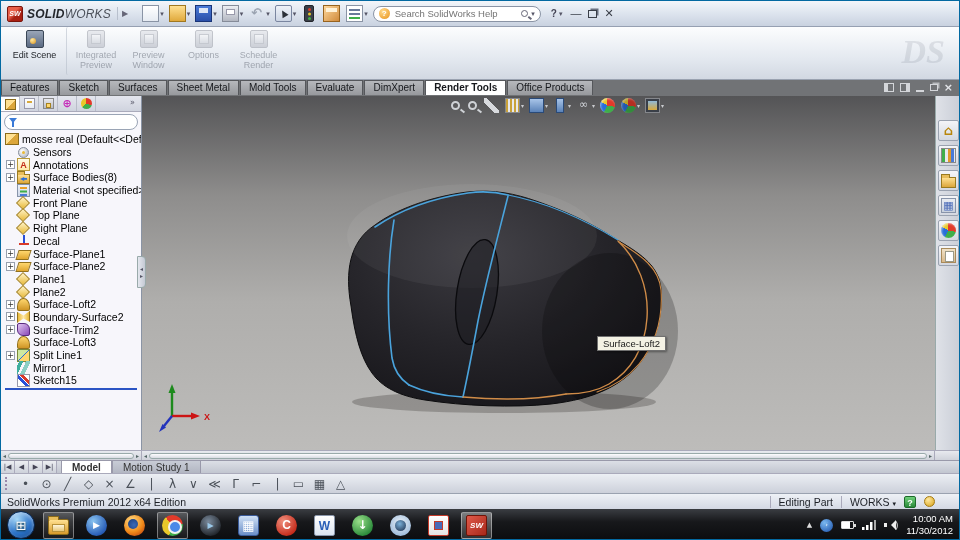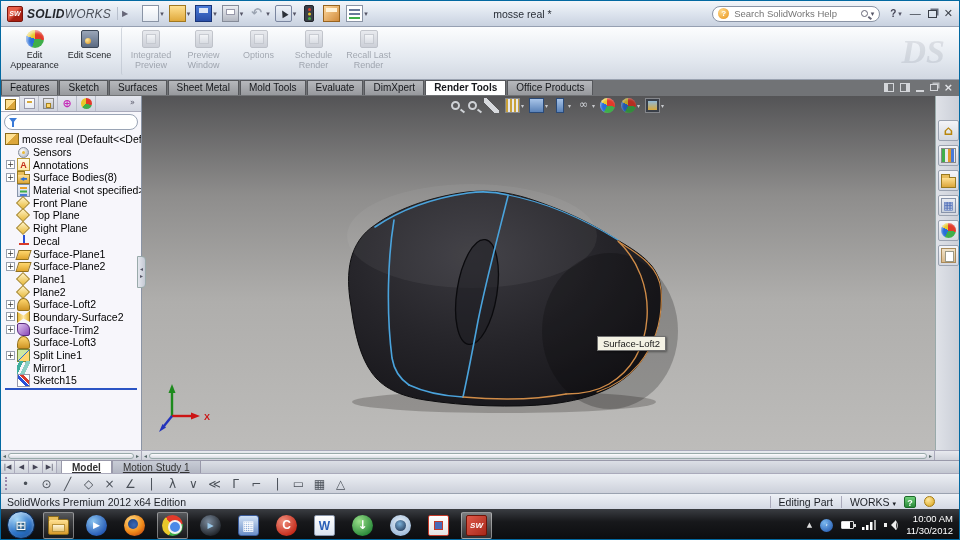--- a/index.html
+++ b/index.html
@@ -180,21 +180,21 @@
   .tp-props{background:linear-gradient(#f0e2c8,#d8b88a);border:1px solid #a88a5a;}
   .tp-props::after{content:"";position:absolute;left:3px;top:2px;width:7px;height:9px;background:#fff;border:1px solid #998;}
 
   
   #hscroll{position:absolute;left:0;top:449px;width:960px;height:10px;background:#d4d7de;border-top:1px solid #aab;display:flex;}
   .hs{height:100%;display:flex;align-items:center;justify-content:space-between;background:linear-gradient(#e8eaef,#cfd2da);border-right:1px solid #aab;color:#566;font-size:6px;padding:0 2px;}
   .hs .thumb{flex:1;height:6px;margin:0 2px;background:linear-gradient(#fdfdfe,#d8dbe2);border:1px solid #9aa;border-radius:3px;}
 
   #bottomtabs{position:absolute;left:0;top:459px;width:960px;height:13px;background:linear-gradient(#dcdfe6,#c2c6d0);border-top:1px solid #99a;display:flex;align-items:stretch;}
   .navbtn{width:14px;display:flex;align-items:center;justify-content:center;font-size:7px;color:#445;border-right:1px solid #aab;background:linear-gradient(#eceef2,#cdd1da);}
-  .btab{padding:0 10px;font-size:10px;color:#333;display:flex;align-items:center;background:linear-gradient(#c8ccd6,#b2b6c2);border-right:1px solid #99a;border-left:1px solid #99a;text-decoration:underline;}
+  .btab{padding:0 10px;font-size:10px;color:#333;display:flex;align-items:center;background:linear-gradient(#c8ccd6,#b2b6c2);border-right:1px solid #99a;border-left:1px solid #99a;}
   .btab.active{background:#fff;font-weight:bold;}
 
   #sketchbar{position:absolute;left:0;top:472px;width:960px;height:20px;background:linear-gradient(#eceff4,#ccd0da);border-top:1px solid #aab;display:flex;align-items:center;padding-left:4px;}
   .sbhandle{width:4px;height:13px;border-left:2px dotted #98a;margin-right:6px;}
   .stool{width:21px;text-align:center;font-size:12px;color:#4a5058;font-family:"DejaVu Sans",sans-serif;line-height:18px;}
 
   
   #statusbar{position:absolute;left:0;top:492px;width:960px;height:16px;background:linear-gradient(#eef1f6,#d4d9e4);
     border-top:1px solid #9aa2b0;display:flex;align-items:center;font-size:10.5px;color:#1c1f26;}
   #status-left{padding-left:6px;flex:1;}
@@ -307,43 +307,38 @@
         <span class="qaw">
           <span class="qai q-appear"></span>
           <span class="qacaret glyph"></span>
         </span>
 
         <span class="qaw">
           <span class="qai q-options"></span>
           <span class="qacaret glyph">▾</span>
         </span>
       </div>
-    <div id="doc-title">mosse real *</div>
     <div id="searchbox">
       <span class="helporb">?</span>
       <input placeholder="Search SolidWorks Help" style="">
       <span class="mag"></span>
       <span class="caret-sm glyph">▾</span>
     </div>
     <span class="tb-help">?</span>
     <span class="caret-sm glyph">▾</span>
     <div class="winbtns">
       <span class="wb">—</span>
       <span class="wb-restore"></span>
       <span class="wb">✕</span>
     </div>
   </div>
 
   <div id="ribbon">
     <div id="ribbon-buttons">
 
-        <div class="rbtn">
-          <span class="rbi ball"></span>
-          <span class="rbl">Edit Appearance</span>
-        </div>
 
         <div class="rbtn">
           <span class="rbi scene"></span>
           <span class="rbl">Edit Scene</span>
         </div>
 
 
         <div class="rbtn dis sep">
           <span class="rbi pic"></span>
           <span class="rbl">Integrated Preview</span>
@@ -358,24 +353,20 @@
         <div class="rbtn dis">
           <span class="rbi pic"></span>
           <span class="rbl">Options</span>
         </div>
 
         <div class="rbtn dis">
           <span class="rbi pic"></span>
           <span class="rbl">Schedule Render</span>
         </div>
 
-        <div class="rbtn dis">
-          <span class="rbi pic"></span>
-          <span class="rbl">Recall Last Render</span>
-        </div>
       </div>
     <div id="ds-mark">DS</div>
   </div>
 
   <div id="tabstrip">
 
       <div class="rtab">Features</div>
 
       <div class="rtab">Sketch</div>
 

